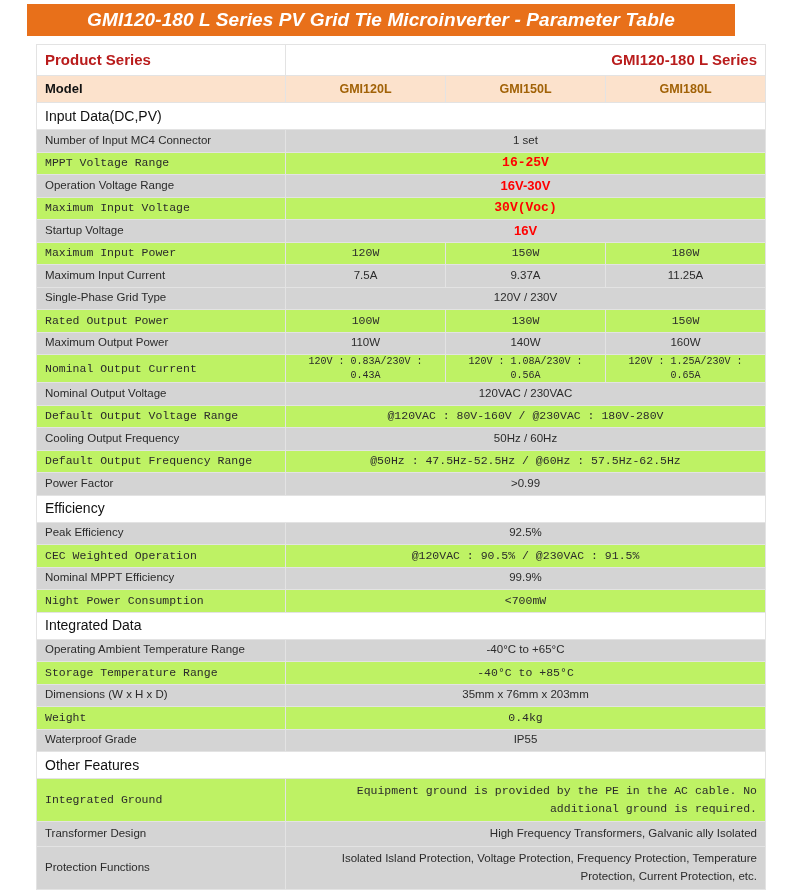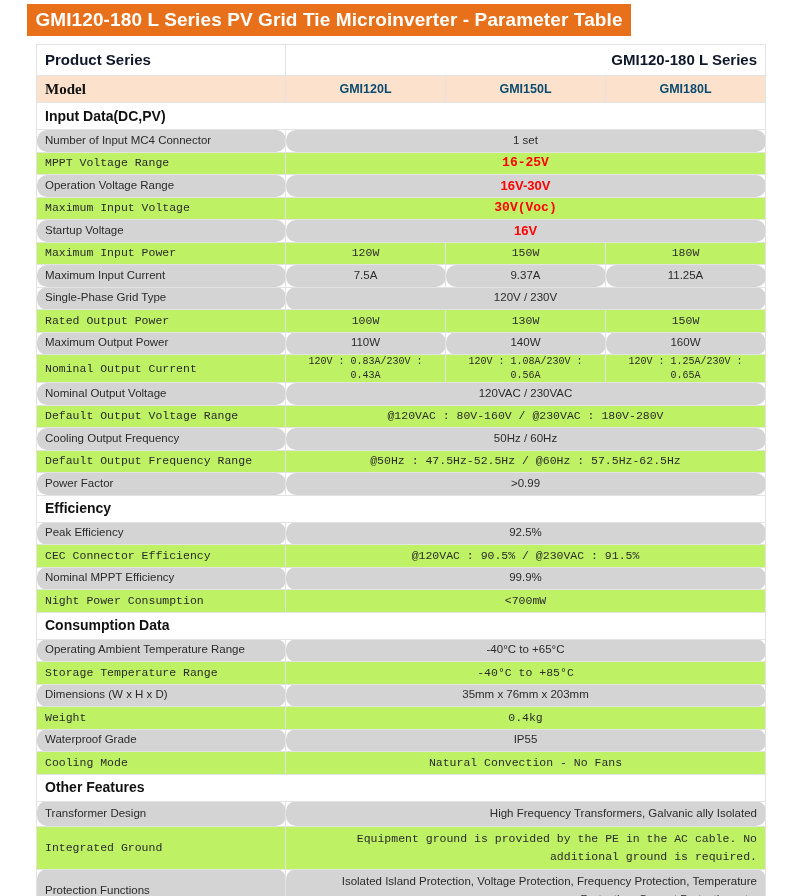--- a/index.html
+++ b/index.html
@@ -19,26 +19,27 @@
     width: 800px;
     height: 896px;
     box-sizing: border-box;
   }
 
   
   .title-banner {
     position: absolute;
     left: 27px;
     top: 4px;
-    width: 604px;
+    width: 708px;
     height: 32px;
     background: #E8701A;
     display: flex;
     align-items: center;
     justify-content: center;
+    font-style: italic;
   }
   .title-banner .title-text {
     color: #ffffff;
     font-size: 19px;
     font-weight: bold;
     letter-spacing: 0.1px;
     white-space: nowrap;
   }
 
   
@@ -57,21 +58,21 @@
     vertical-align: middle;
     line-height: 1.35;
   }
 
   col.c-label { width: 249px; }
   col.c-a { width: 160px; }
   col.c-b { width: 160px; }
   col.c-c { width: 160px; }
 
   
-  tr.r-gray td { background: #D4D4D4; border-radius: 10px; }
+  tr.r-gray td { background: #D4D4D4; }
   tr.r-white td { background: #bef264; font-family: Liberation Mono, monospace; }
   tr.r-peach td { background: #FCE2CC; }
 
   td.label {
     text-align: left;
     font-size: 11.5px;
     color: #2b2b2b;
   }
   td.val {
     text-align: center;
@@ -86,43 +87,42 @@
 
   
   tr.series-row td {
     background: #ffffff;
     height: 30px;
   }
   tr.series-row td.label,
   tr.series-row td.val-left {
     font-size: 15px;
     font-weight: bold;
-    color: #0f172a;
+    color: #b91c1c;
   }
 
   
   tr.model-row td { height: 26px; }
   tr.model-row td.label {
-    font-size: 15px;
+    font-size: 13px;
     font-weight: bold;
     color: #111111;
-    font-family: Liberation Serif, serif;
   }
   tr.model-row td.val {
     font-size: 12.5px;
     font-weight: bold;
-    color: #0c4a6e;
+    color: #a16207;
   }
 
   
   tr.section-row td {
     background: #ffffff;
     height: 26px;
     font-size: 14px;
-    font-weight: bold;
+    font-weight: normal;
     color: #111111;
     text-align: left;
   }
 
   
   tr.data-row td { height: 21.5px; }
 
   
   td.val.red {
     color: #FF0000;
@@ -245,33 +245,33 @@
           <td class="val" colspan="3">&gt;0.99</td>
         </tr>
         <tr class="section-row">
           <td colspan="4">Efficiency</td>
         </tr>
         <tr class="data-row r-gray">
           <td class="label">Peak Efficiency</td>
           <td class="val" colspan="3">92.5%</td>
         </tr>
         <tr class="data-row r-white">
-          <td class="label">CEC Connector Efficiency</td>
+          <td class="label">CEC Weighted Operation</td>
           <td class="val" colspan="3">@120VAC : 90.5% / @230VAC : 91.5%</td>
         </tr>
         <tr class="data-row r-gray">
           <td class="label">Nominal MPPT Efficiency</td>
           <td class="val" colspan="3">99.9%</td>
         </tr>
         <tr class="data-row r-white">
           <td class="label">Night Power Consumption</td>
           <td class="val" colspan="3">&lt;700mW</td>
         </tr>
         <tr class="section-row">
-          <td colspan="4">Consumption Data</td>
+          <td colspan="4">Integrated Data</td>
         </tr>
         <tr class="data-row r-gray">
           <td class="label">Operating Ambient Temperature Range</td>
           <td class="val" colspan="3">-40°C to +65°C</td>
         </tr>
         <tr class="data-row r-white">
           <td class="label">Storage Temperature Range</td>
           <td class="val" colspan="3">-40°C to +85°C</td>
         </tr>
         <tr class="data-row r-gray">
@@ -279,35 +279,31 @@
           <td class="val" colspan="3">35mm x 76mm x 203mm</td>
         </tr>
         <tr class="data-row r-white">
           <td class="label">Weight</td>
           <td class="val" colspan="3">0.4kg</td>
         </tr>
         <tr class="data-row r-gray">
           <td class="label">Waterproof Grade</td>
           <td class="val" colspan="3">IP55</td>
         </tr>
-        <tr class="data-row r-white">
-          <td class="label">Cooling Mode</td>
-          <td class="val" colspan="3">Natural Convection - No Fans</td>
-        </tr>
         <tr class="section-row">
           <td colspan="4">Other Features</td>
+        </tr>
+        <tr class="data-row r-white tall-row">
+          <td class="label">Integrated Ground</td>
+          <td class="val-left" colspan="3">Equipment ground is provided by the PE in the AC cable. No additional ground is required.</td>
         </tr>
         <tr class="data-row r-gray single-row">
           <td class="label">Transformer Design</td>
           <td class="val-left" colspan="3">High Frequency Transformers, Galvanic ally Isolated</td>
         </tr>
-        <tr class="data-row r-white tall-row">
-          <td class="label">Integrated Ground</td>
-          <td class="val-left" colspan="3">Equipment ground is provided by the PE in the AC cable. No additional ground is required.</td>
-        </tr>
         <tr class="data-row r-gray tall-row">
           <td class="label">Protection Functions</td>
           <td class="val-left" colspan="3">Isolated Island Protection, Voltage Protection, Frequency Protection, Temperature Protection, Current Protection, etc.</td>
         </tr>
       </tbody>
   </table>
 
 </div>
 
 </body></html>

